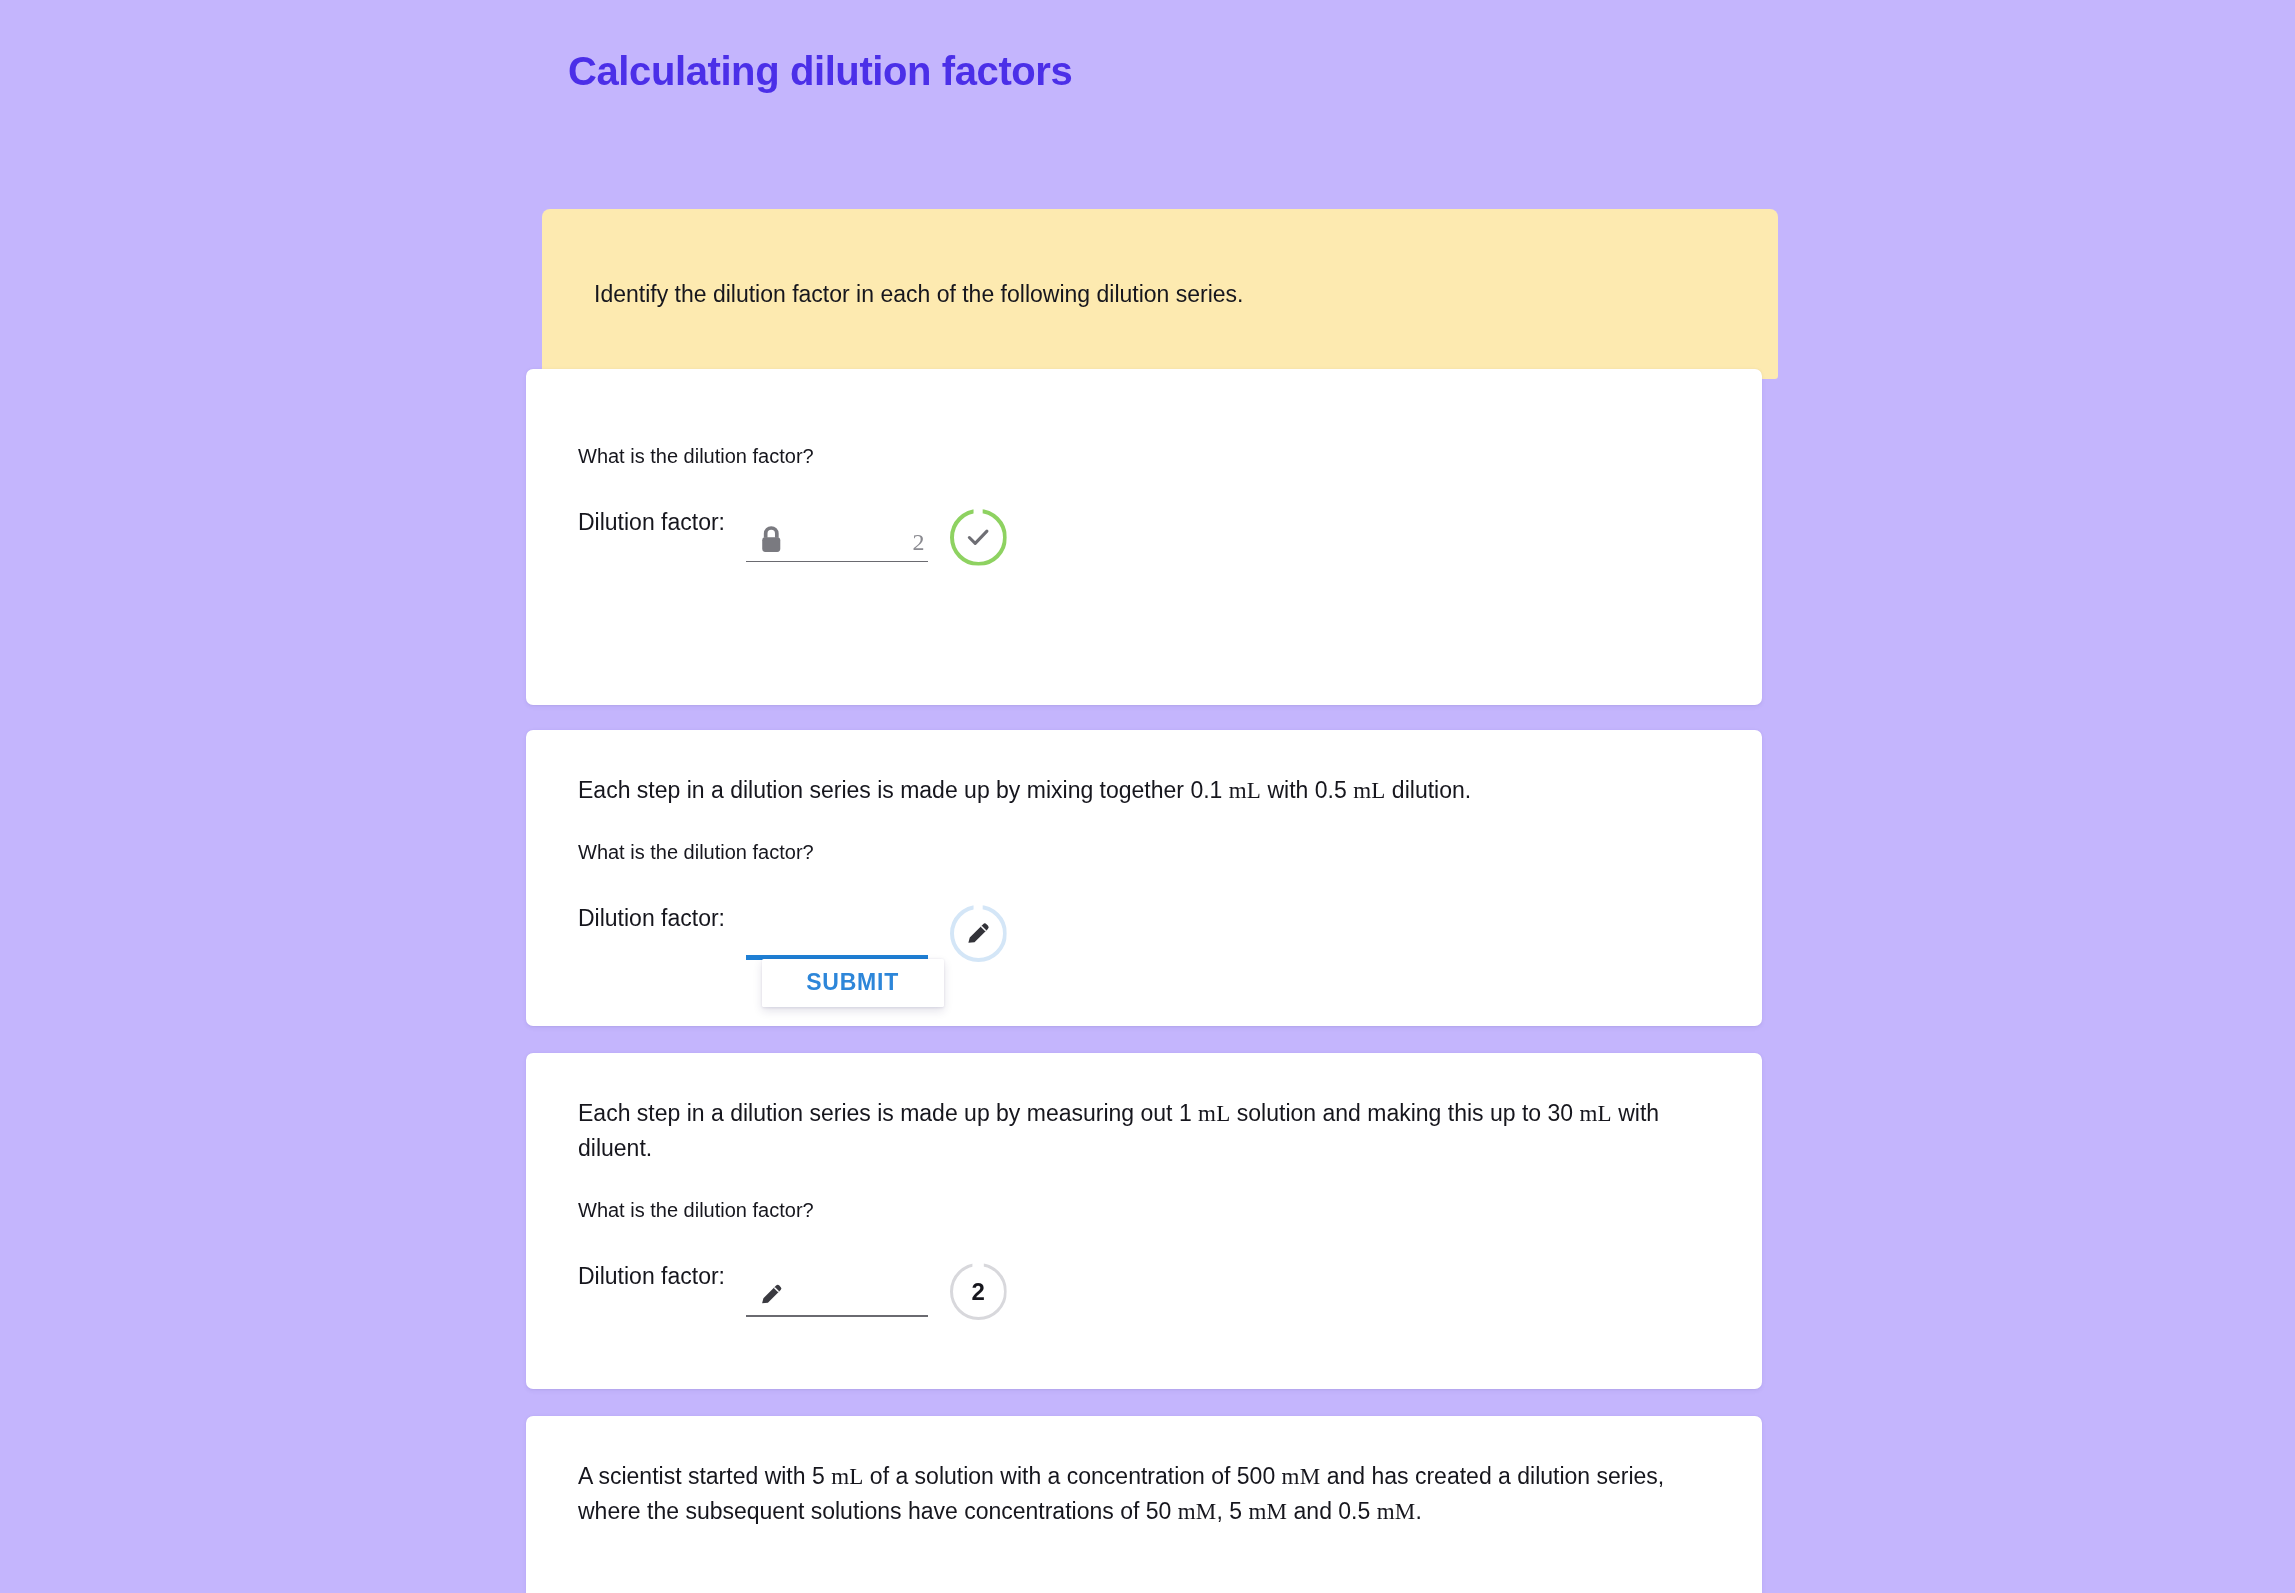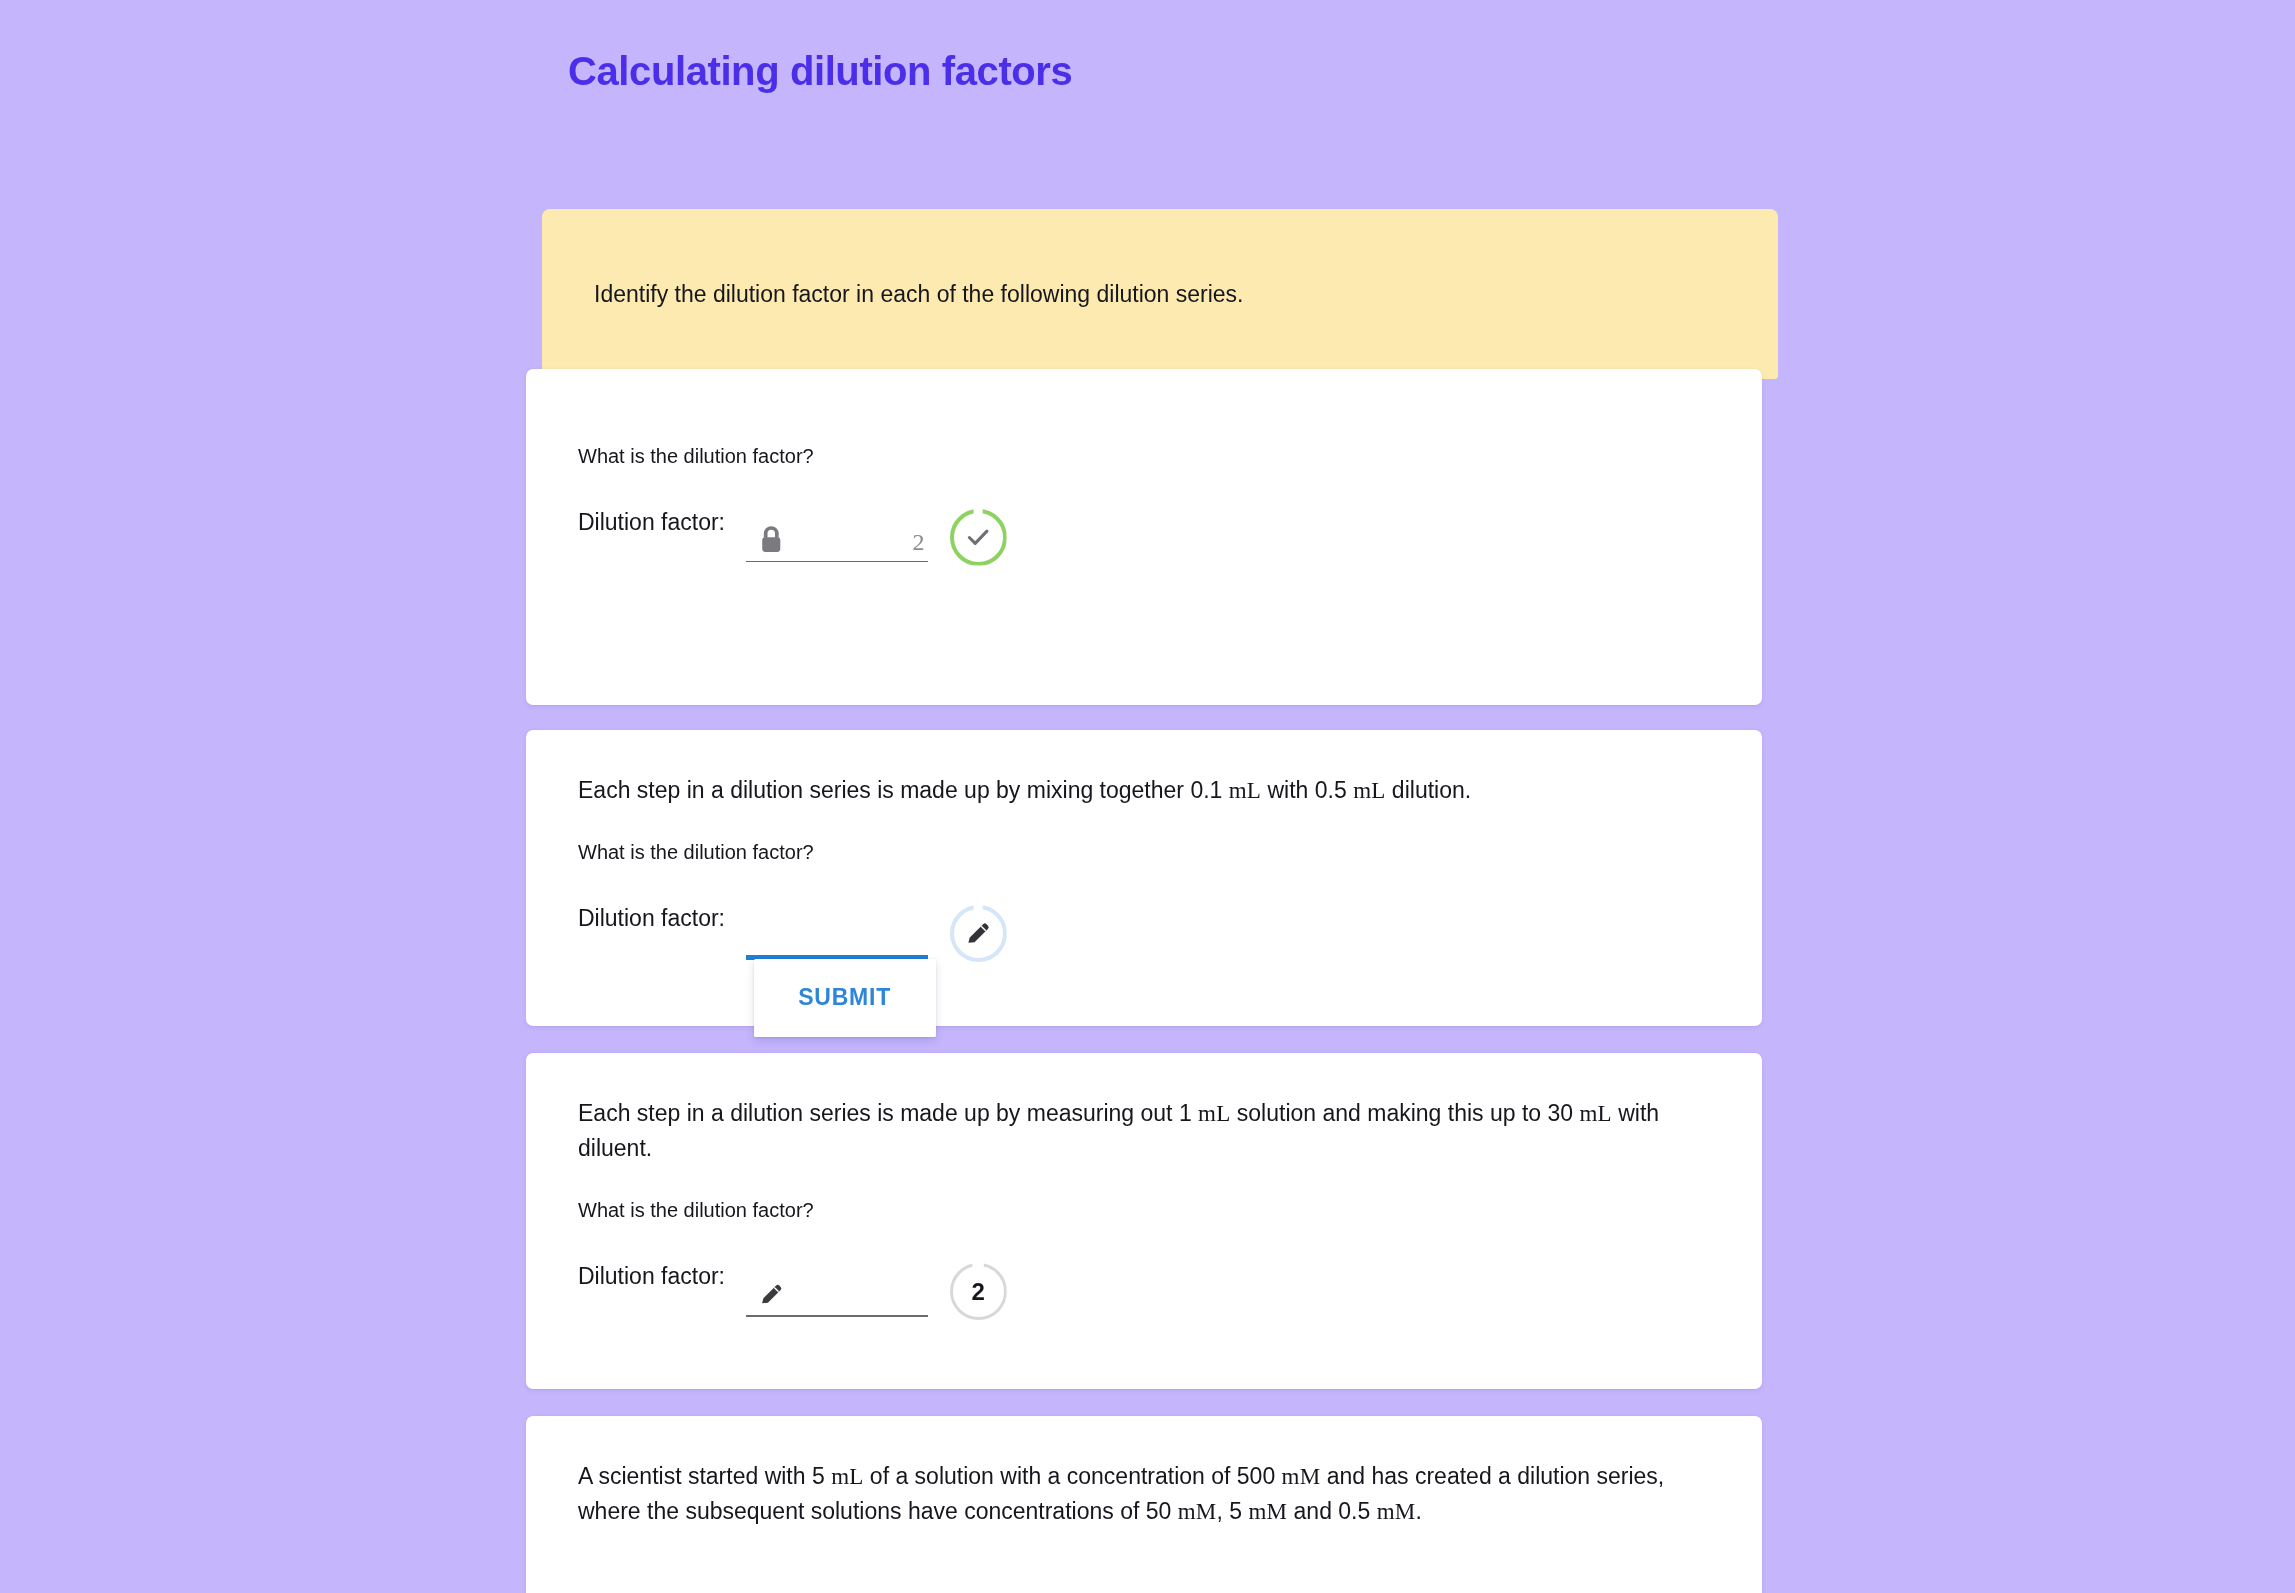--- a/index.html
+++ b/index.html
@@ -168,24 +168,24 @@
   .badge-num {
     font-size: 24px;
     font-weight: 700;
     color: #16161d;
     z-index: 2;
   }
 
   
   .submit-panel {
     position: absolute;
-    left: 8px;
+    left: 16px;
     top: 54px;
     width: 182px;
-    height: 78px;
+    height: 48px;
     background: #ffffff;
     box-shadow: 0 4px 9.5px rgba(40, 30, 90, 0.13),
                 0 0.8px 2.4px rgba(40, 30, 90, 0.10);
     border-radius: 1.6px;
     display: flex;
     align-items: center;
     justify-content: center;
     z-index: 5;
   }
   .submit-label {

